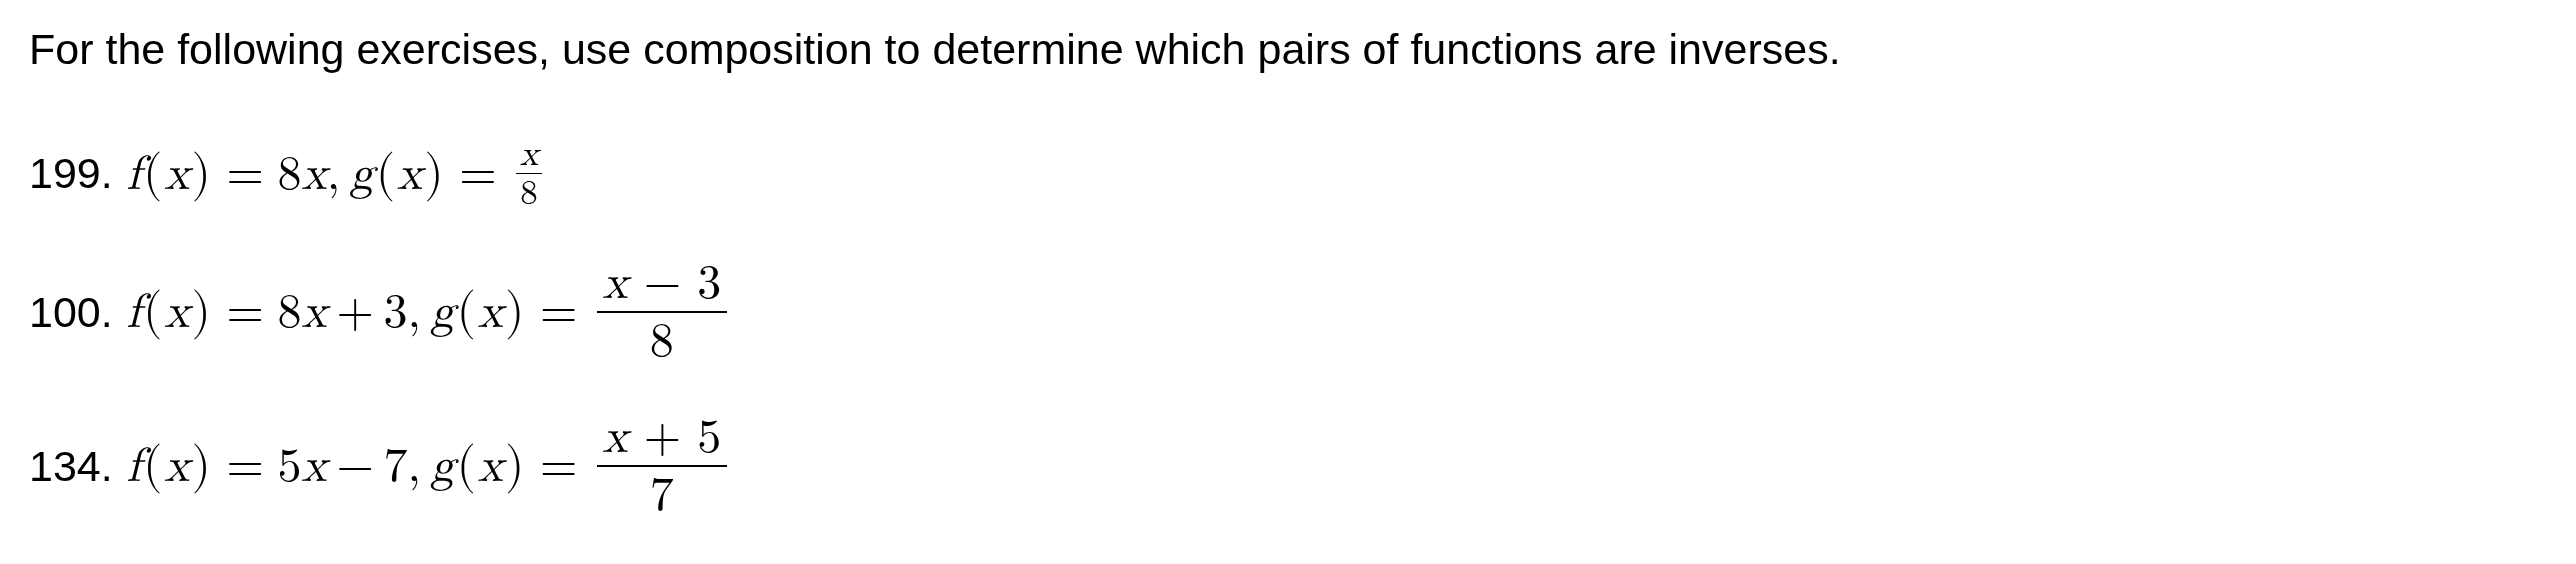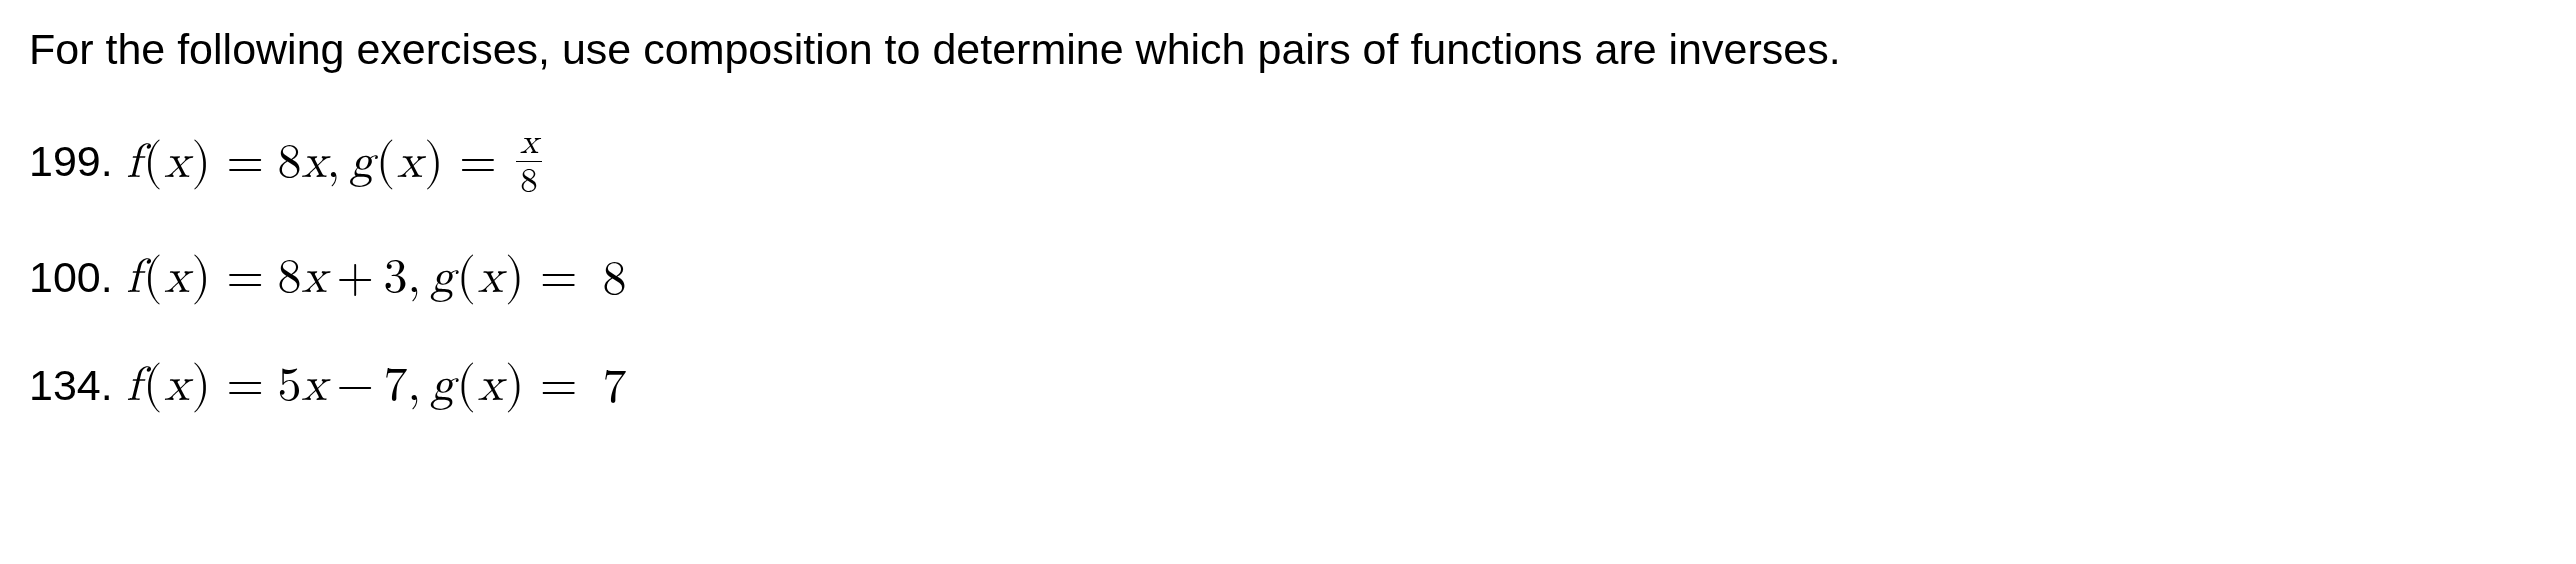--- a/index.html
+++ b/index.html
@@ -10,21 +10,21 @@
     body {
       font-family: Arial, Helvetica, sans-serif;
       background: #ffffff;
       color: #000000;
       padding: 19.4px 29px;
       width: 2576px;
       height: 564px;
     }
     .instructions {
       font-size: 43px;
-      margin-bottom: 45px;
+      margin-bottom: 57px;
       line-height: 1.4;
     }
     .exercise {
       display: flex;
       align-items: center;
       margin-bottom: 48px;
       font-size: 43px;
     }
     .ex-number {
       font-family: Arial, Helvetica, sans-serif;
@@ -121,20 +121,25 @@
     <span class="it">x</span>
     <span class="op">+</span>
     <span>3</span>
     <span class="comma">,</span>
     <span class="it">g</span>
     <span class="paren">(</span>
     <span class="it">x</span>
     <span class="paren">)</span>
     <span class="eq">=</span>
     <span class="frac">
+      <span class="num">
+        <span class="it">x</span>
+        <span>−</span>
+        <span>3</span>
+      </span>
       <span class="den">8</span>
     </span>
   </span>
 </div>
 
 <div class="exercise">
   <span class="ex-number">134.</span>
   <span class="math">
     <span class="it">f</span>
     <span class="paren">(</span>
@@ -145,17 +150,22 @@
     <span class="it">x</span>
     <span class="op">−</span>
     <span>7</span>
     <span class="comma">,</span>
     <span class="it">g</span>
     <span class="paren">(</span>
     <span class="it">x</span>
     <span class="paren">)</span>
     <span class="eq">=</span>
     <span class="frac">
+      <span class="num">
+        <span class="it">x</span>
+        <span>+</span>
+        <span>5</span>
+      </span>
       <span class="den">7</span>
     </span>
   </span>
 </div>
 
 
 </body></html>

